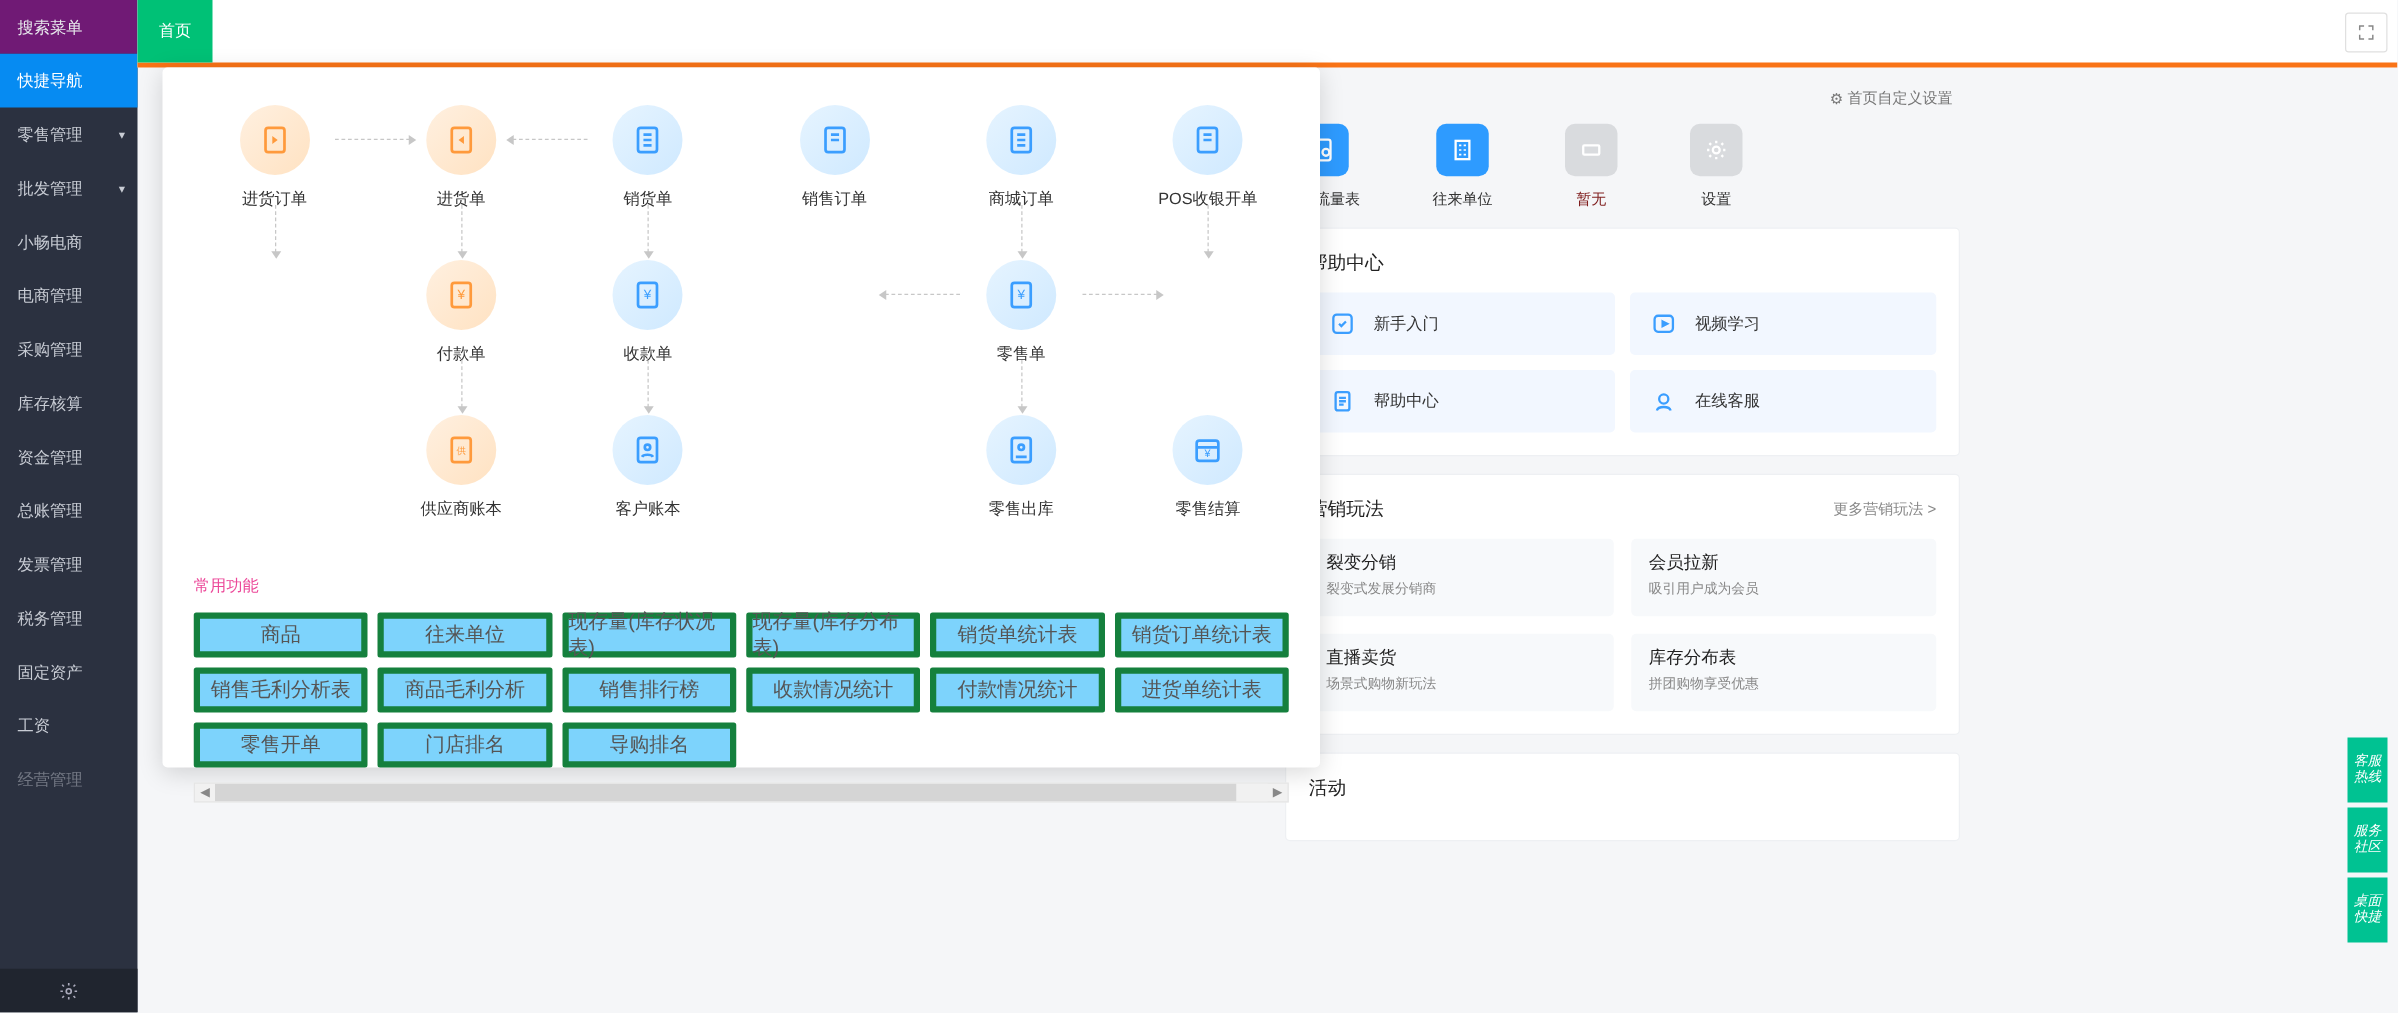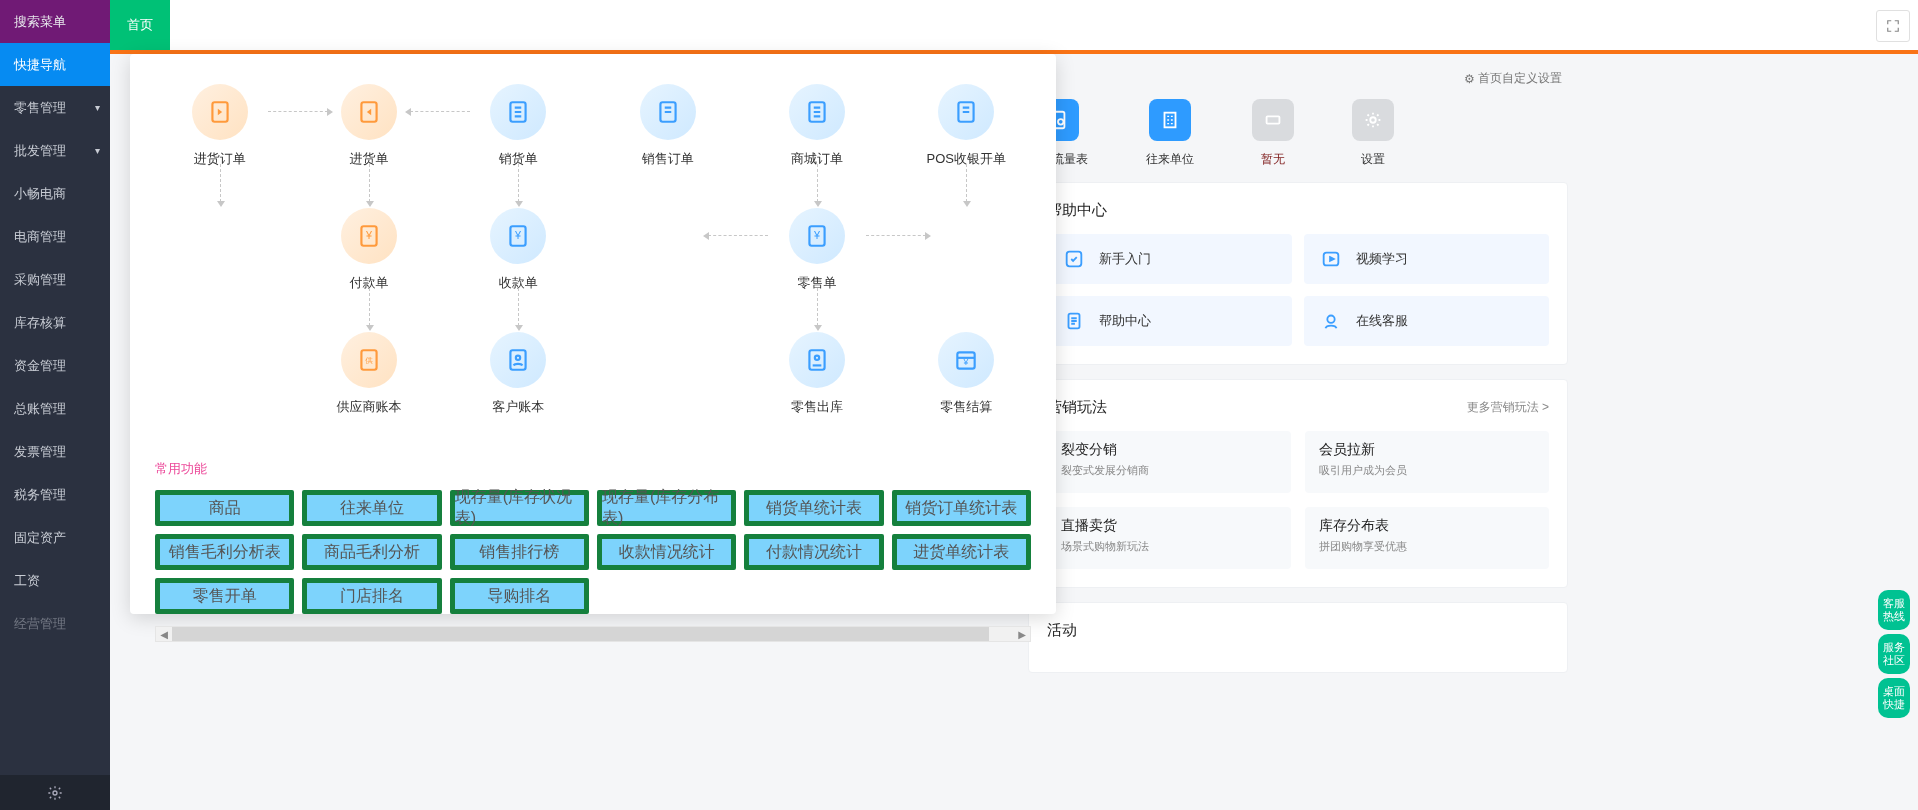--- a/index.html
+++ b/index.html
@@ -67,21 +67,21 @@
 .help-item { height: 50px; background: #f2f7ff; border-radius: 4px; display: flex; align-items: center; padding: 0 16px; gap: 14px; font-size: 13px; color: #333; cursor: pointer; }
 .help-item svg { width: 22px; height: 22px; stroke: #3b9eff; fill: none; stroke-width: 2; }
 
 .mkt-grid { display: grid; grid-template-columns: 1fr 1fr; gap: 14px; }
 .mkt-item { height: 62px; background: #f7f9fb; border-radius: 4px; padding: 10px 14px; cursor: pointer; position: relative; }
 .mkt-name { font-size: 14px; color: #222; margin-bottom: 4px; }
 .mkt-desc { font-size: 11px; color: #888; }
 
 
 .floaters { position: absolute; right: 8px; top: 590px; display: flex; flex-direction: column; gap: 4px; }
-.floater { width: 32px; height: 40px; background: #00c292; color: #fff; border-radius: 10px; display: flex; align-items: center; justify-content: center; font-size: 11px; text-align: center; padding: 2px; cursor: pointer; line-height: 1.2; }
+.floater { width: 32px; height: 52px; background: #00c292; color: #fff; border-radius: 0; display: flex; align-items: center; justify-content: center; font-size: 11px; text-align: center; padding: 2px; cursor: pointer; line-height: 1.2; font-style: italic; }
 
 svg.doc-icon rect { rx: 2; }
 </style>
 </head>
 <body>
 
 <div class="sidebar">
   <div class="sidebar-item search">
     <span>搜索菜单</span>
   </div>

